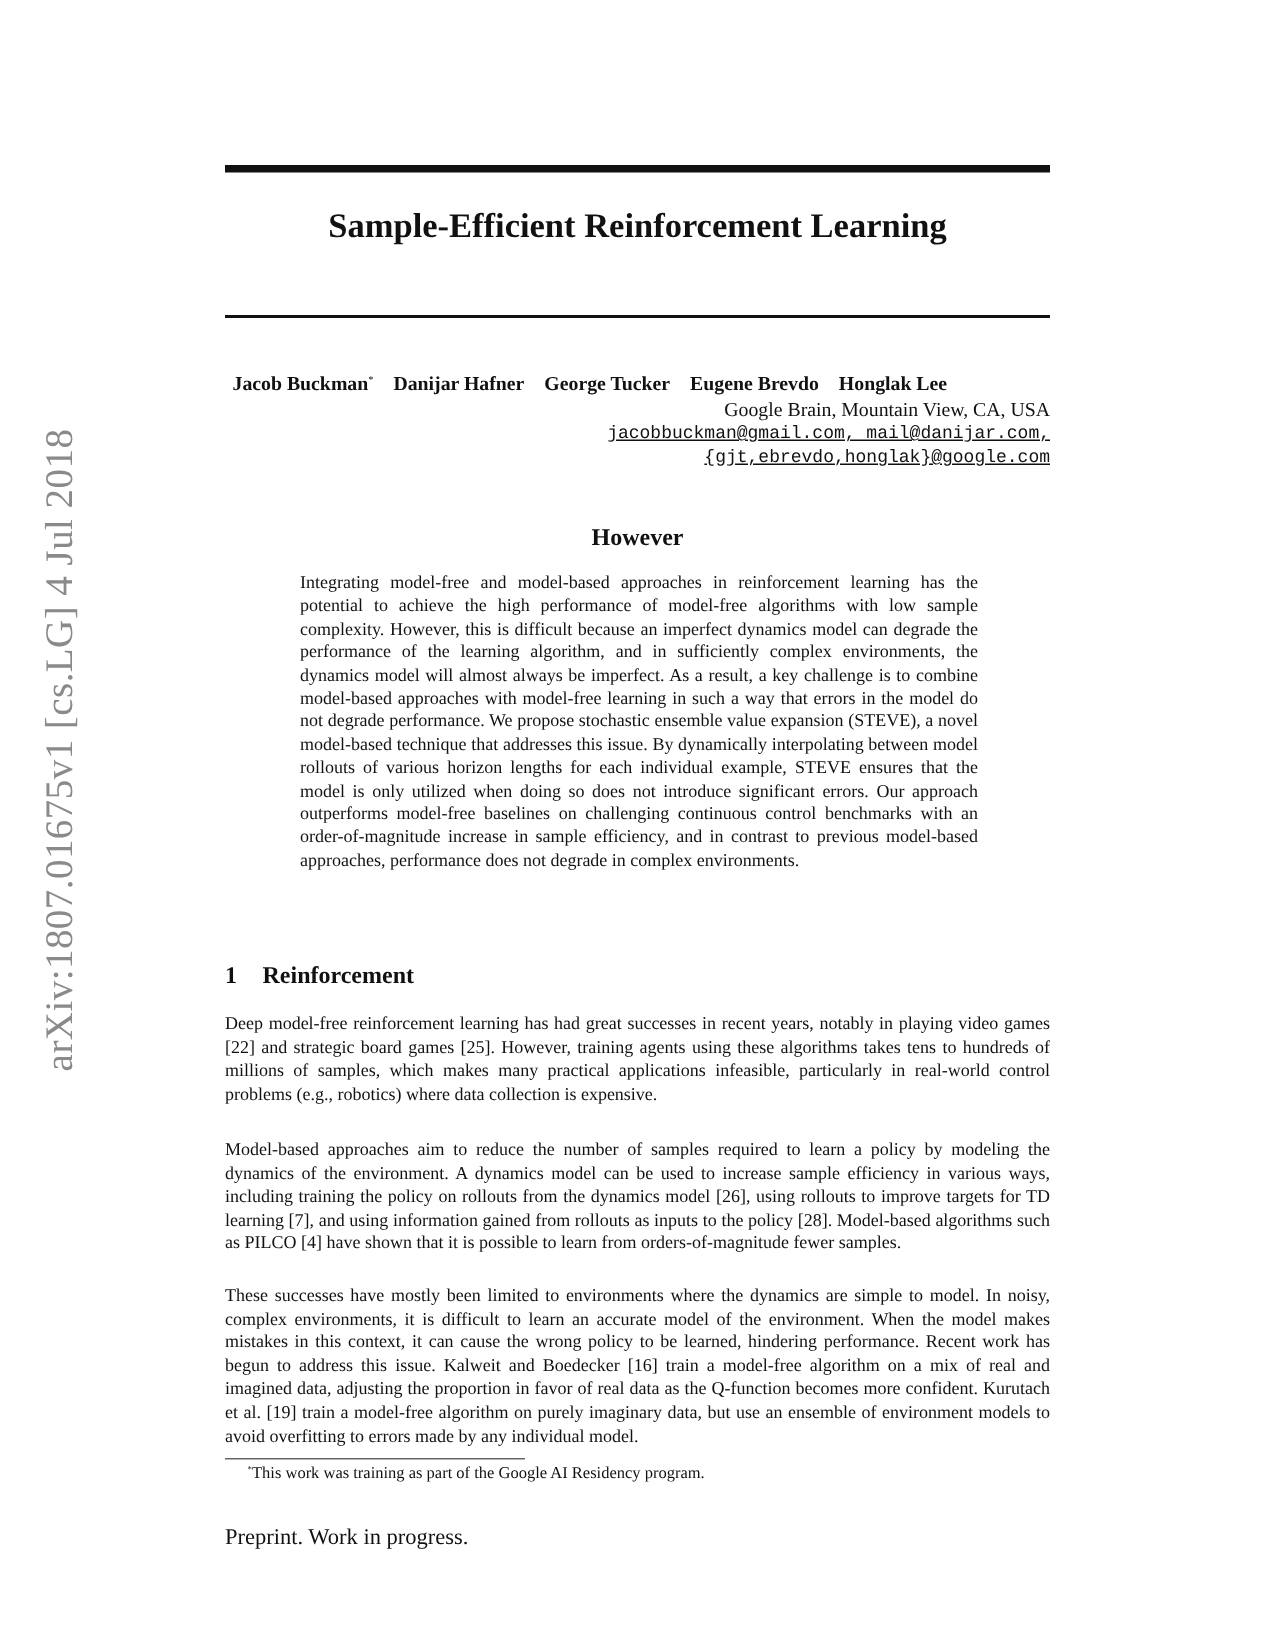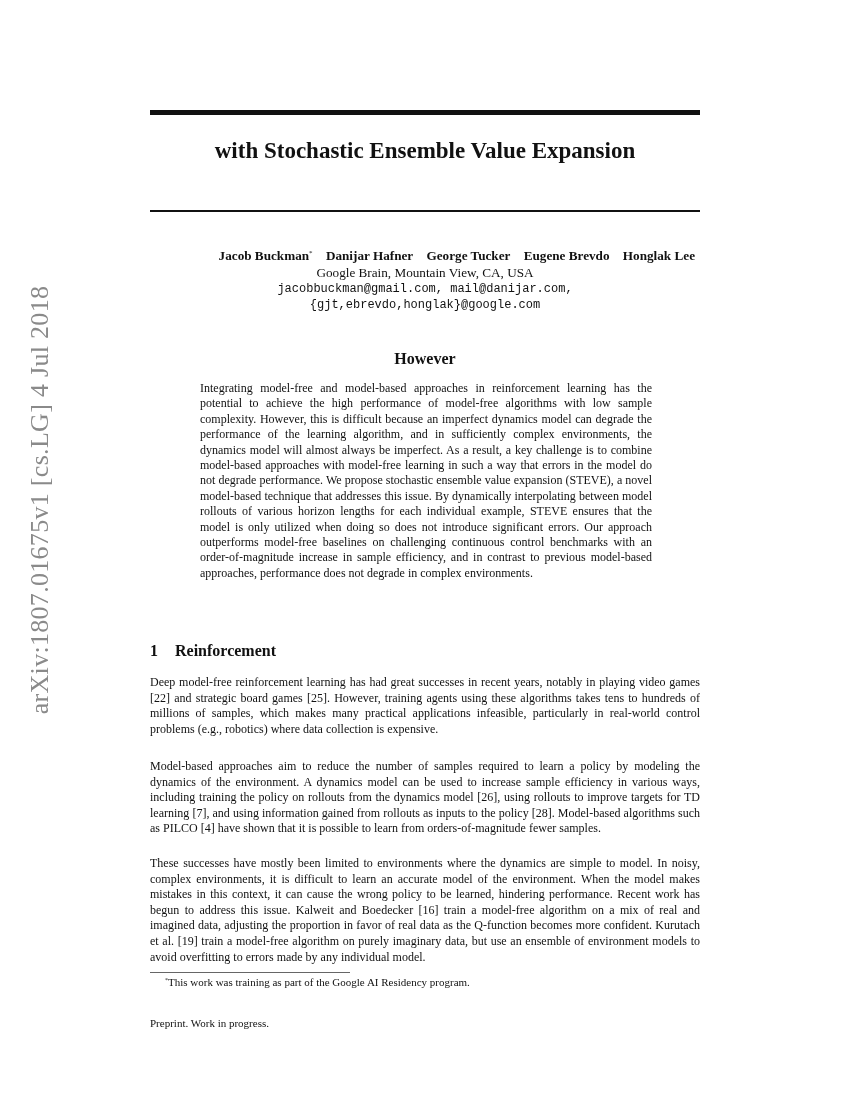--- a/index.html
+++ b/index.html
@@ -2,48 +2,48 @@
 <html><head>
 <meta charset="utf-8">
 <style>
   html, body { margin: 0; padding: 0; background: #ffffff; }
   body { width: 850px; height: 1100px; position: relative; overflow: hidden; font-family: "Liberation Serif", serif; color: #111; }
   .arxiv-stamp { position: absolute; left: 20px; top: 310px; width: 40px; height: 380px; }
   .arxiv-stamp span { position: absolute; left: 50%; top: 50%; transform: translate(-50%, -50%) rotate(-90deg); white-space: nowrap; font-family: "Liberation Serif", serif; font-size: 26px; color: #8a8a8a; letter-spacing: 0.3px; }
   .top-rule { position: absolute; left: 150px; top: 110px; width: 550px; height: 5px; background: #111; }
   .title { position: absolute; left: 150px; top: 136px; width: 550px; text-align: center; font-weight: bold; font-size: 23px; line-height: 29px; }
   .bottom-rule { position: absolute; left: 150px; top: 210px; width: 550px; height: 1.5px; background: #111; }
-  .authors { position: absolute; left: 150px; top: 248px; width: 550px; text-align: right; font-weight: bold; font-size: 13.2px; white-space: nowrap; }
+  .authors { position: absolute; left: 150px; top: 248px; width: 550px; text-align: left; font-weight: bold; font-size: 13.2px; white-space: nowrap; }
   .authors span { margin: 0 5px; }
   .authors sup { font-size: 7px; font-weight: normal; vertical-align: 5px; }
-  .affil { position: absolute; left: 150px; top: 265px; width: 550px; text-align: center; font-size: 13.2px; line-height: 16px; }
-  .mono { font-family: "Liberation Mono", monospace; font-size: 12px; }
+  .affil { position: absolute; left: 150px; top: 265px; width: 550px; text-align: right; font-size: 13.2px; line-height: 16px; }
+  .mono { font-family: "Liberation Mono", monospace; font-size: 12px; text-decoration: underline; }
   .abstract-h { position: absolute; left: 150px; top: 350px; width: 550px; text-align: center; font-weight: bold; font-size: 16px; }
   .abstract { position: absolute; left: 200px; top: 381px; width: 452px; text-align: justify; font-size: 12px; line-height: 15.4px; }
   .sec-h { position: absolute; left: 150px; top: 642px; font-weight: bold; font-size: 16px; }
   .sec-h .num { display: inline-block; width: 25px; }
   .body-text { position: absolute; left: 150px; width: 550px; text-align: justify; font-size: 12px; line-height: 15.6px; }
   .p1 { top: 675px; }
   .p2 { top: 759px; }
   .p3 { top: 856px; }
   .fn-rule { position: absolute; left: 150px; top: 972px; width: 200px; height: 1px; background: #666; }
   .footnote { position: absolute; left: 165px; top: 976px; font-size: 11px; }
   .footnote sup { font-size: 6px; vertical-align: 4px; }
-  .preprint { position: absolute; left: 150px; top: 1017px; font-size: 11px; }
+  .preprint { position: absolute; left: 150px; top: 1017px; font-size: 15px; }
 </style>
 </head>
 <body>
 
 <div class="arxiv-stamp">
   <span>arXiv:1807.01675v1  [cs.LG]  4 Jul 2018</span>
 </div>
 
 <div class="top-rule"></div>
 <div class="title">
-  <div>with Stochastic Ensemble Value Expansion</div>
+  <div>Sample-Efficient Reinforcement Learning</div>
 </div>
 <div class="bottom-rule"></div>
 
 <div class="authors">
   <span><span style="margin:0">Jacob Buckman</span><sup>*</sup></span>
   <span>Danijar Hafner</span>
   <span>George Tucker</span>
   <span>Eugene Brevdo</span>
   <span>Honglak Lee</span>
 </div>

